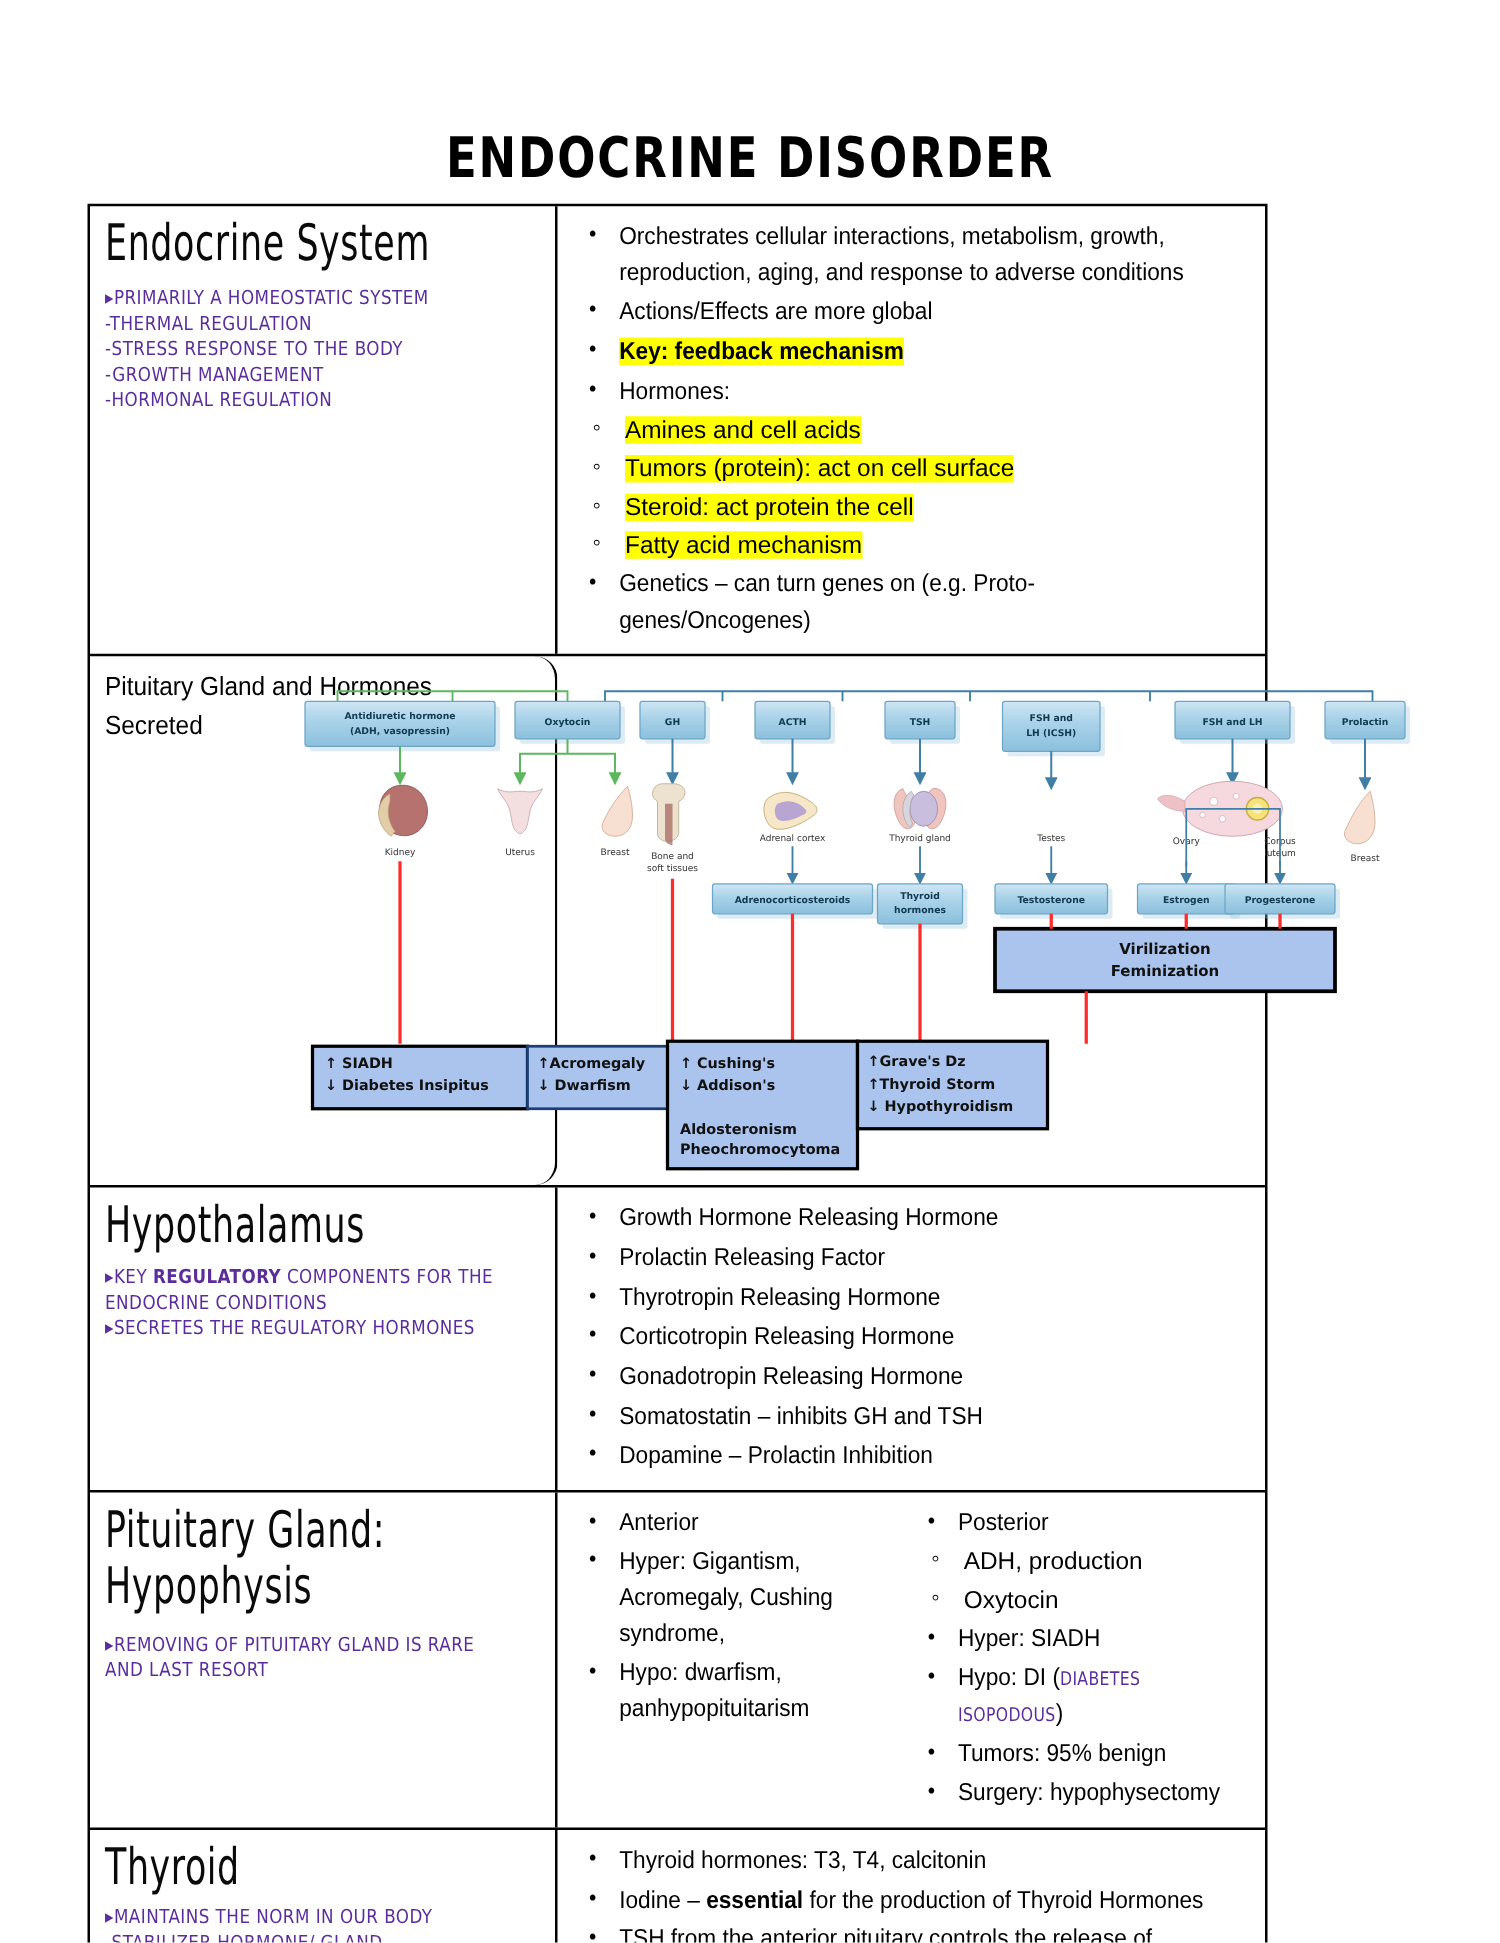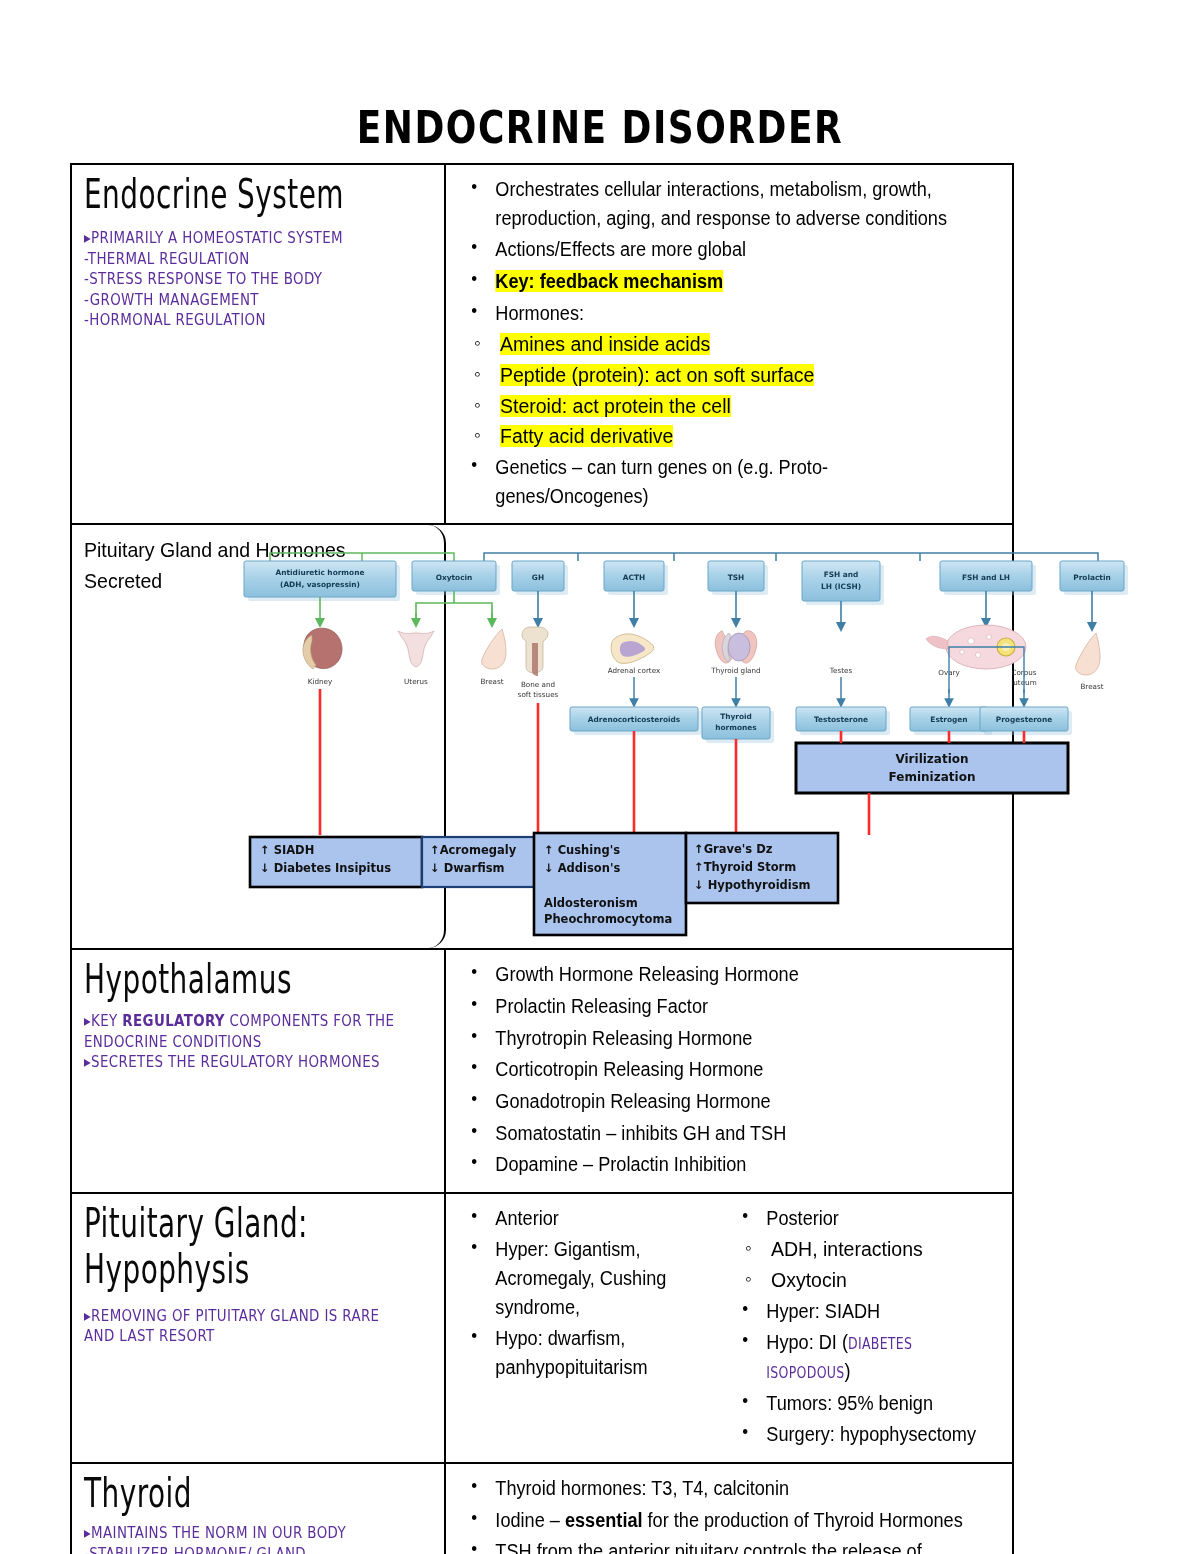--- a/index.html
+++ b/index.html
@@ -197,24 +197,24 @@
 -HORMONAL REGULATION</div>
       </div>
       <div class="cell-r">
         <ul class="blist">
           <li>Orchestrates cellular interactions, metabolism, growth, reproduction, aging, and response to adverse conditions</li>
           <li>Actions/Effects are more global</li>
           <li><span class="hl bold">Key: feedback mechanism</span></li>
           <li>Hormones:</li>
         </ul>
         <ul class="sublist">
-          <li><span class="hl">Amines and inside acids</span></li>
-          <li><span class="hl">Peptide (protein): act on soft surface</span></li>
+          <li><span class="hl">Amines and cell acids</span></li>
+          <li><span class="hl">Tumors (protein): act on cell surface</span></li>
           <li><span class="hl">Steroid: act protein the cell</span></li>
-          <li><span class="hl">Fatty acid derivative</span></li>
+          <li><span class="hl">Fatty acid mechanism</span></li>
         </ul>
         <ul class="blist" style="margin-top:2px">
           <li>Genetics – can turn genes on (e.g. Proto-genes/Oncogenes)</li>
         </ul>
       </div>
     </div>
 
     <div class="row diagram-row">
       <div class="cell-l">
         <div class="pit-head">Pituitary Gland and Hormones
@@ -466,21 +466,21 @@
             <ul class="blist">
               <li>Hyper: Gigantism, Acromegaly, Cushing syndrome,</li>
               <li>Hypo: dwarfism, panhypopituitarism</li>
             </ul>
           </div>
           <div>
             <ul class="blist">
               <li>Posterior</li>
             </ul>
             <ul class="sublist">
-              <li>ADH, interactions</li>
+              <li>ADH, production</li>
               <li>Oxytocin</li>
             </ul>
             <ul class="blist">
               <li>Hyper: SIADH</li>
               <li><span>Hypo: DI (</span><span class="purple-hand">DIABETES ISOPODOUS</span><span>)</span></li>
               <li>Tumors: 95% benign</li>
               <li>Surgery: hypophysectomy</li>
             </ul>
           </div>
         </div>

